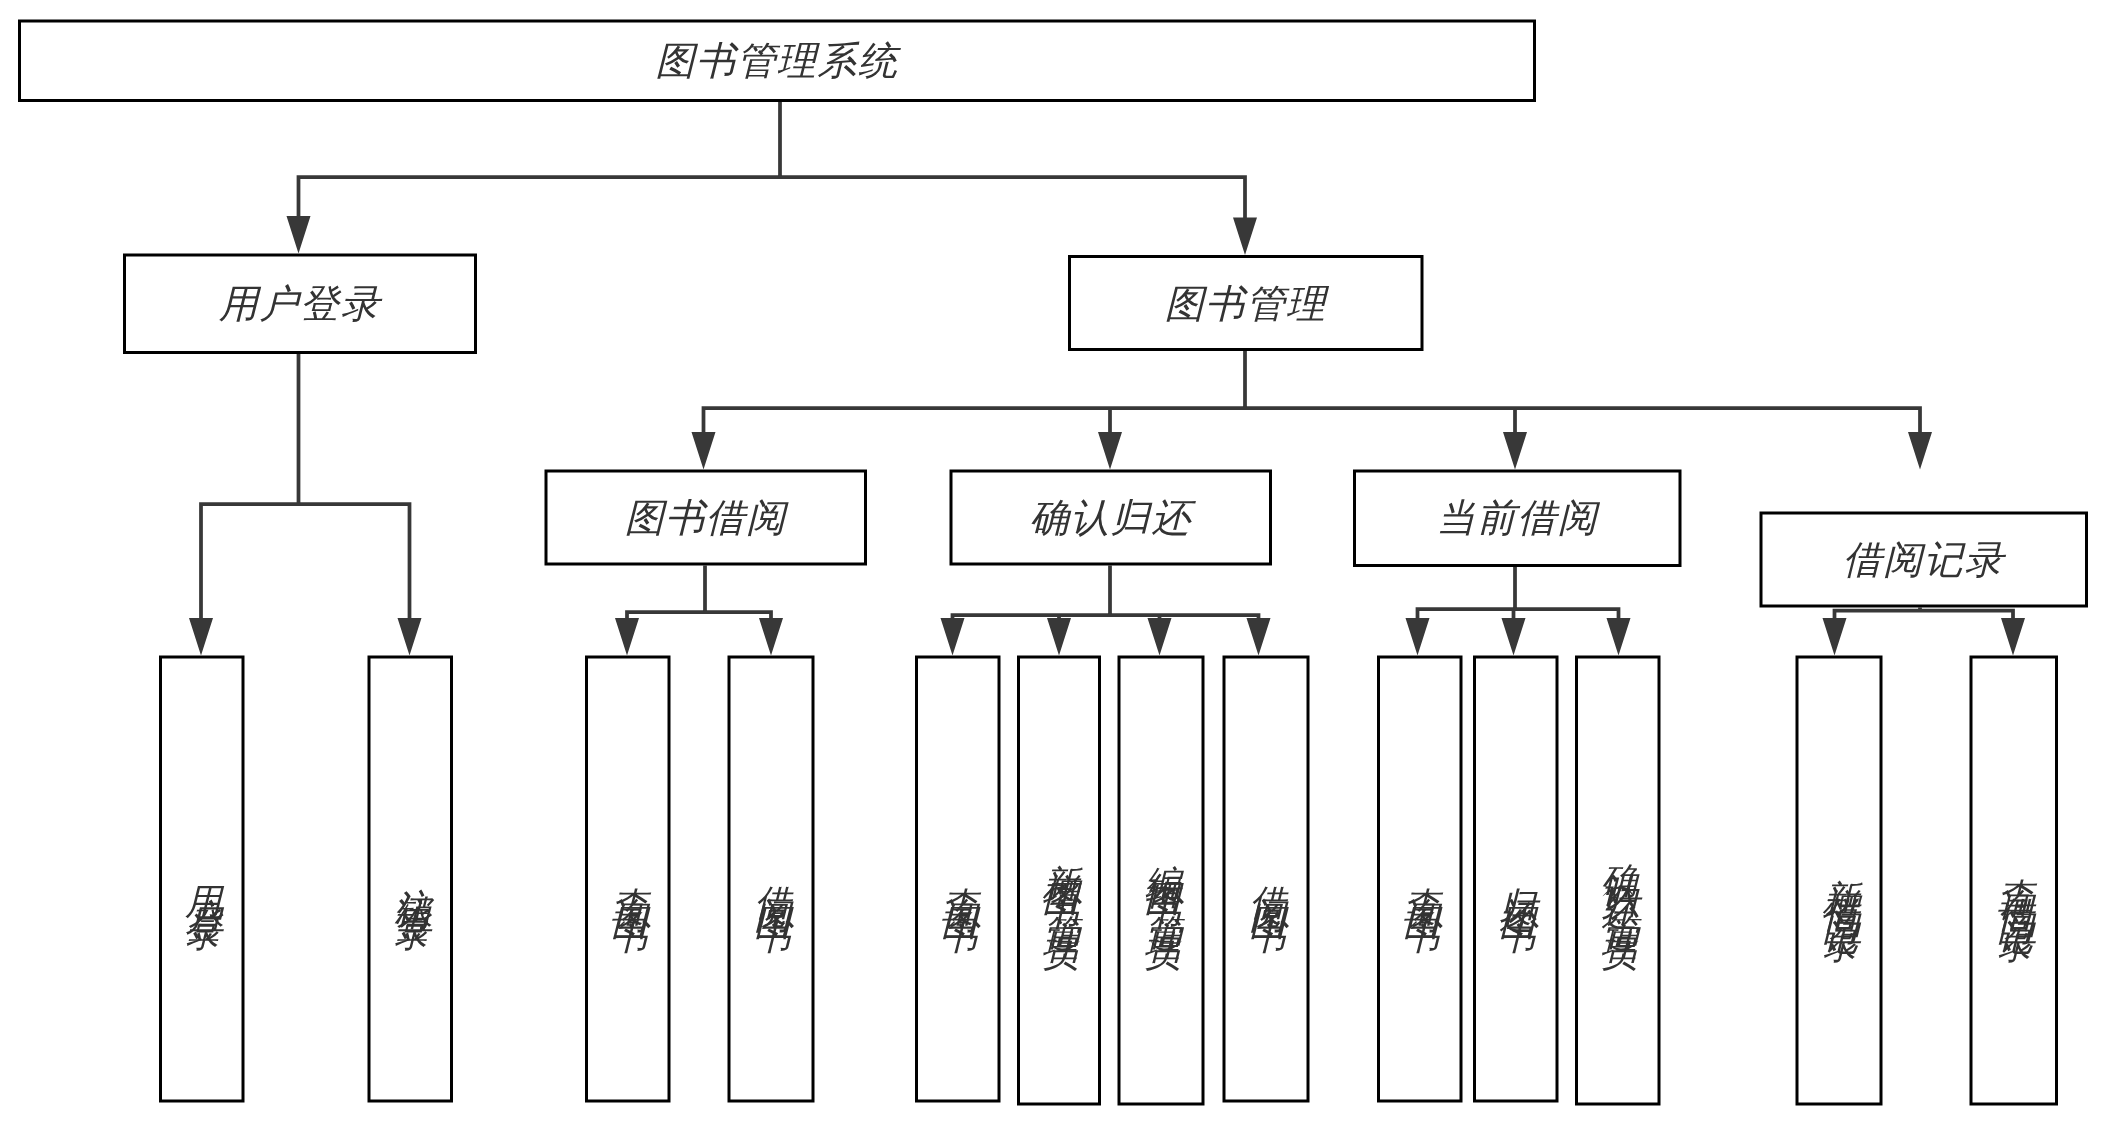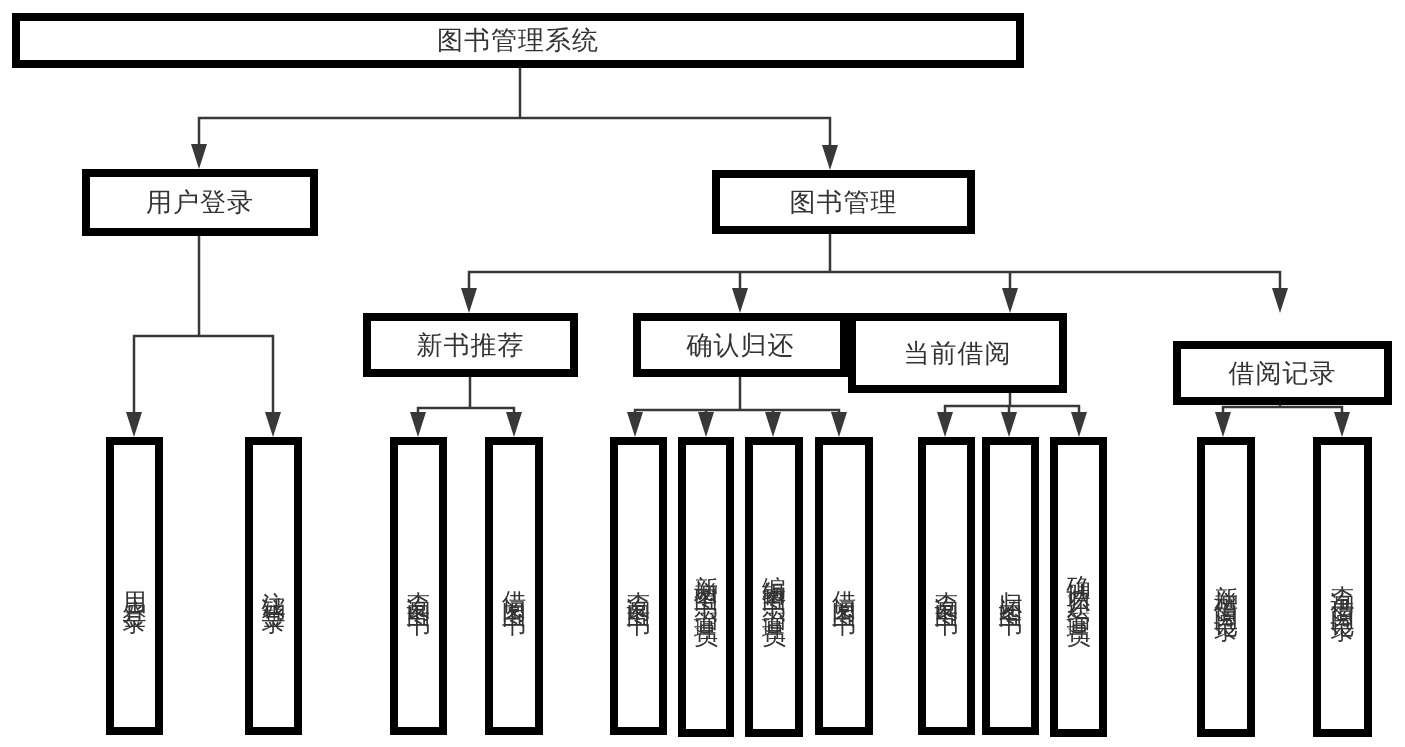--- a/index.html
+++ b/index.html
@@ -13,27 +13,28 @@
   }
   .connectors {
     position: absolute;
     left: 0; top: 0;
     width: 1405px; height: 747px;
     pointer-events: none;
   }
   .box {
     position: absolute;
     box-sizing: border-box;
-    border: 8px solid #000000;
+    border: 2px solid #000000;
     background: #ffffff;
     display: flex;
     align-items: center;
     justify-content: center;
     color: #333333;
     text-align: center;
+    font-style: italic;
   }
   .hlabel { font-size: 26px; letter-spacing: 1px; white-space: nowrap; }
   .leaf .vlabel {
     writing-mode: vertical-rl;
     font-size: 24px;
     letter-spacing: 7px;
     line-height: 1;
     color: #333333;
   }
   .watermark {
@@ -71,31 +72,31 @@
              M1215,412h16l-8,25z M1334,412h16l-8,25z"></path>
   </svg>
 
   <div class="box" style="left:12px; top:13px; width:1012px; height:55px;">
     <span class="hlabel">图书管理系统</span>
   </div>
 
   <div class="box" style="left:82px; top:169px; width:236px; height:67px;">
     <span class="hlabel">用户登录</span>
   </div>
-  <div class="box" style="left:712px; top:170px; width:263px; height:64px;">
+  <div class="box" style="left:712px; top:170px; width:237px; height:64px;">
     <span class="hlabel">图书管理</span>
   </div>
 
   <div class="box" style="left:363px; top:313px; width:215px; height:64px;">
-    <span class="hlabel">新书推荐</span>
+    <span class="hlabel">图书借阅</span>
   </div>
   <div class="box" style="left:633px; top:313px; width:215px; height:64px;">
     <span class="hlabel">确认归还</span>
   </div>
-  <div class="box" style="left:848px; top:313px; width:219px; height:80px;">
+  <div class="box" style="left:902px; top:313px; width:219px; height:65px;">
     <span class="hlabel">当前借阅</span>
   </div>
   <div class="box" style="left:1173px; top:313px; width:219px; height:64px;margin-top:28px;">
     <span class="hlabel">借阅记录</span>
   </div>
 
   <div class="box leaf" style="left:106px; top:437px; width:57px; height:298px;">
     <span class="vlabel">用户登录</span>
   </div>
   <div class="box leaf" style="left:245px; top:437px; width:57px; height:298px;">

